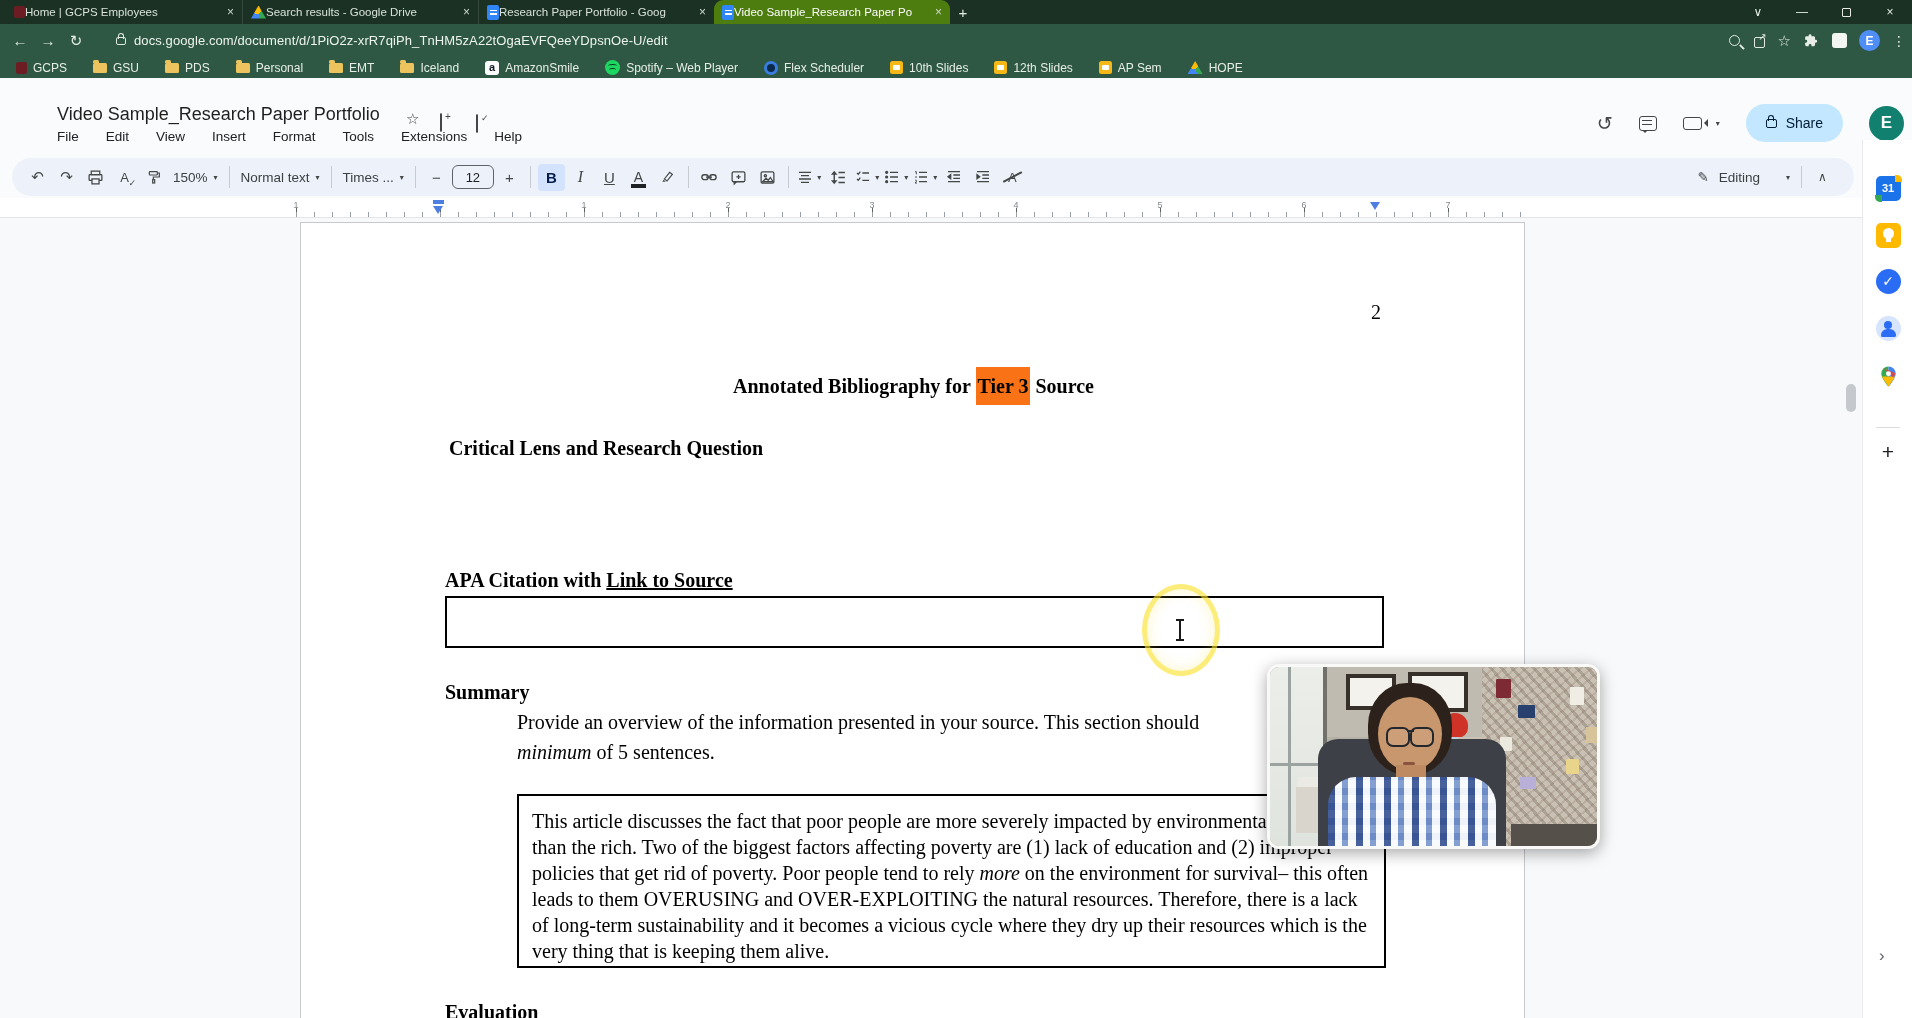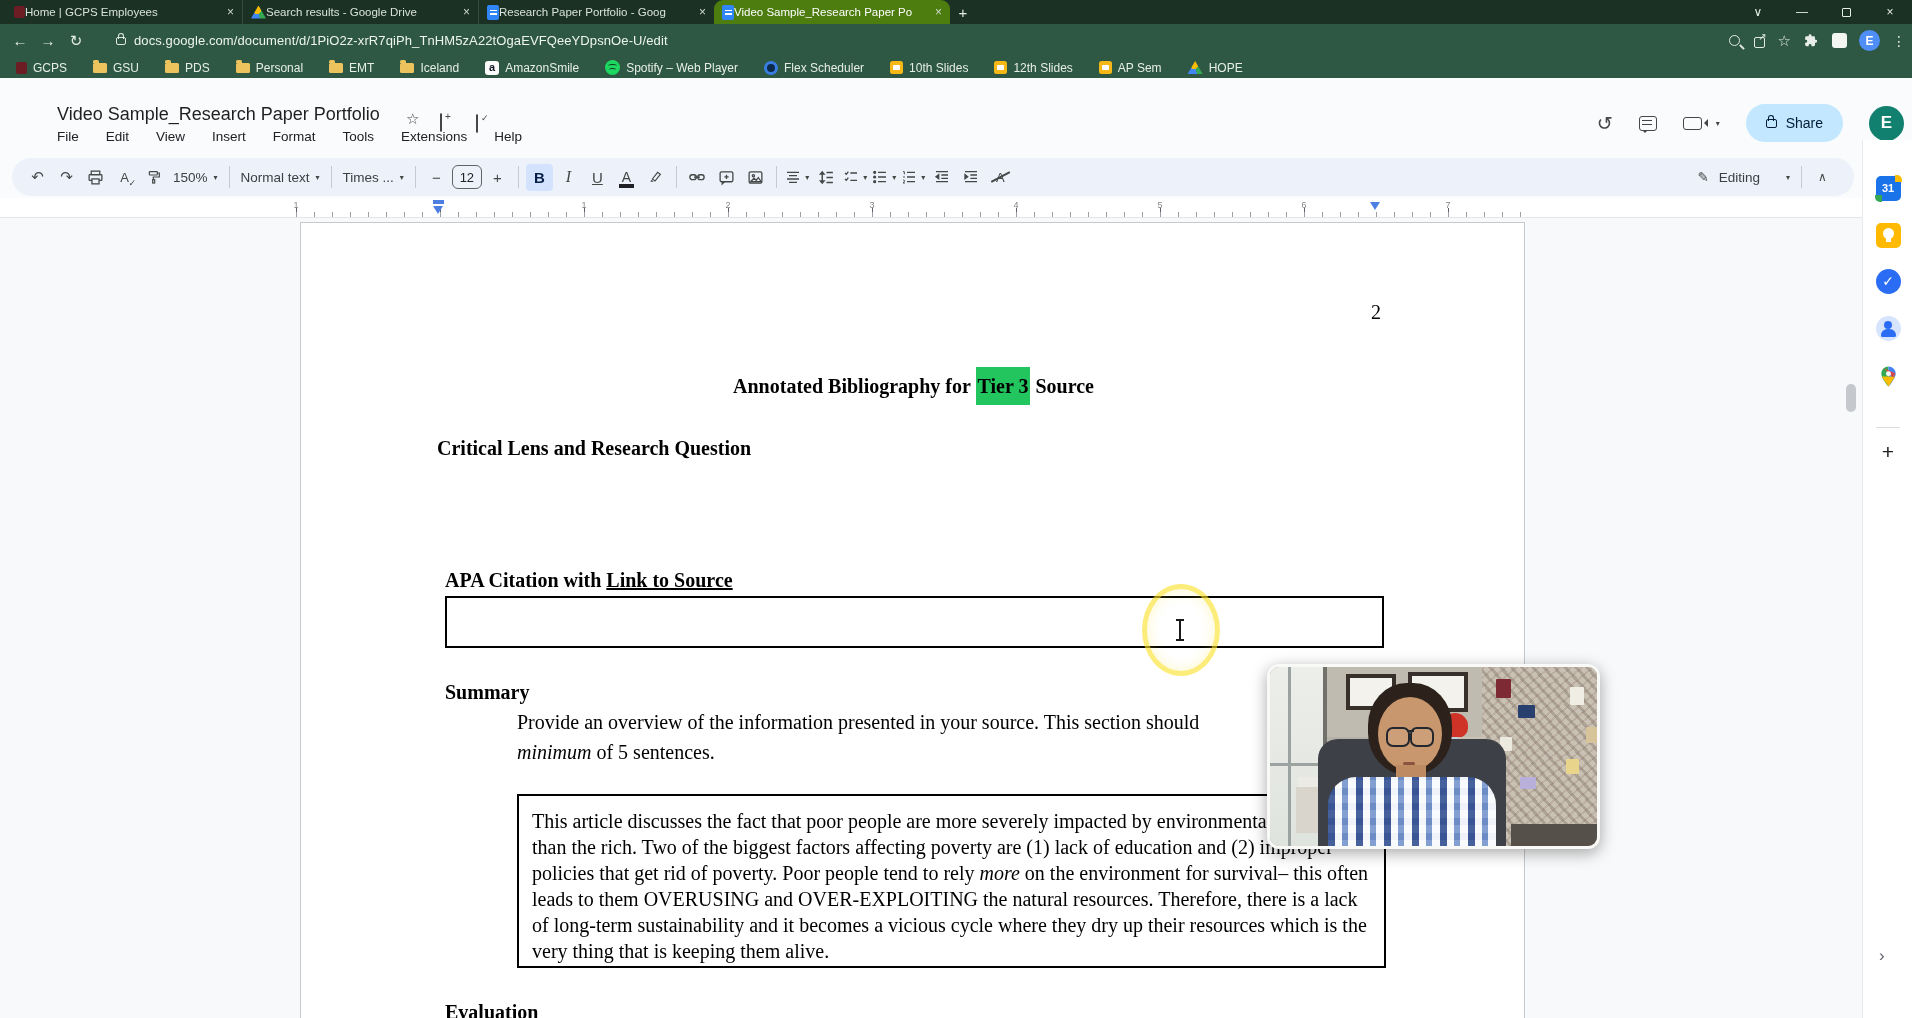--- a/index.html
+++ b/index.html
@@ -76,21 +76,21 @@
 .avatar-lg{width:35px;height:35px;border-radius:50%;background:#12806e;color:#fff;font-size:17px;font-weight:bold;display:flex;align-items:center;justify-content:center}
 
 
 .toolrow{position:absolute;left:0;top:158px;width:1862px;height:40px;background:#f9fbfd}
 .toolbar{position:absolute;left:12px;top:0;width:1842px;height:38px;background:#edf2fa;border-radius:19px;display:flex;align-items:center;padding:0 12px;gap:2px}
 .tb{min-width:27px;height:27px;display:flex;align-items:center;justify-content:center;color:#444746;font-size:15px;border-radius:4px}
 .tb svg{display:block}
 .tb-text{font-size:13.5px;color:#3c4043;padding:0 4px;display:flex;align-items:center;gap:6px}
 .caret{font-size:8px;color:#444746}
 .tdiv{width:1px;height:22px;background:#c7cbd1;margin:0 5px}
-.sizebox{width:30px;height:24px;border:1.5px solid #5f6368;border-radius:6px;display:flex;align-items:center;justify-content:center;font-size:13px;color:#202124}
+.sizebox{width:42px;height:24px;border:1.5px solid #5f6368;border-radius:6px;display:flex;align-items:center;justify-content:center;font-size:13px;color:#202124}
 .tb-bold{background:#d3e3fd;color:#041e49;font-weight:bold;font-size:15px}
 .tb-italic{font-style:italic;font-family:"Liberation Serif",serif;font-size:16px}
 .tb-under{text-decoration:underline}
 .tb-color{position:relative;font-size:14px}
 .tb-color::after{content:'';position:absolute;left:6px;right:6px;bottom:3px;height:3.5px;background:#202124}
 .clearfmt{position:relative}
 .clearfmt::after{content:'';position:absolute;left:3px;right:3px;top:12px;height:1.8px;background:#444746;transform:rotate(-28deg)}
 .mode{margin-left:auto;display:flex;align-items:center;gap:10px;font-size:13.5px;color:#3c4043;padding-right:4px}
 
 
@@ -102,21 +102,21 @@
 .mk-tri{position:absolute;width:0;height:0;border-left:5.5px solid transparent;border-right:5.5px solid transparent;border-top:8px solid #4d7fe3}
 .mk-bar{position:absolute;width:11px;height:3.5px;background:#4d7fe3}
 
 
 .canvas{position:absolute;left:0;top:218px;width:1862px;height:800px;background:#f8f9fa;overflow:hidden}
 .page{position:absolute;left:300px;top:4px;width:1225px;height:820px;background:#fff;border:1px solid #c6c9cd;border-bottom:none}
 .serif{font-family:"Liberation Serif","DejaVu Serif",serif;color:#000;font-size:20px}
 .b{font-weight:bold}
 .i{font-style:italic}
 .u{text-decoration:underline}
-.hl{background:#22c55e;padding:8px 2px}
+.hl{background:#f97316;padding:8px 2px}
 .docbox{position:absolute;border:2px solid #000;font-family:"Liberation Serif","DejaVu Serif",serif;font-size:20px;line-height:27px;padding:6px 10px}
 .scrollthumb{position:absolute;left:1846px;top:166px;width:10px;height:28px;background:#c5c8cc;border-radius:5px}
 
 
 .halo{position:absolute;left:841px;top:361px;width:78px;height:92px;border:5px solid rgba(250,225,40,.62);border-radius:50%;box-shadow:inset 0 0 14px rgba(250,225,40,.25)}
 .ibeam{position:absolute;left:878px;top:396px;width:2px;height:22px;background:#1a1a1a}
 .ibeam::before,.ibeam::after{content:'';position:absolute;left:-3px;width:8px;height:2px;background:#1a1a1a}
 .ibeam::before{top:0}.ibeam::after{bottom:0}
 
 
@@ -460,21 +460,21 @@
     <span class="mk-tri" style="left:1370px;top:4px"></span>
   </div>
 
   <div class="canvas">
     <div class="page">
 
       <div class="serif abs" style="left:1040px;top:78px;width:40px;text-align:right">2</div>
 
       <div class="serif b abs" style="left:144px;top:152px;width:937px;text-align:center"><span>Annotated Bibliography for </span><span class="hl">Tier 3</span><span> Source</span></div>
 
-      <div class="serif b abs" style="left:136px;top:214px">Critical Lens and Research Question</div>
+      <div class="serif b abs" style="left:148px;top:214px">Critical Lens and Research Question</div>
 
 
       <div class="serif b abs" style="left:144px;top:346px"><span>APA Citation with </span><span class="u">Link to Source</span></div>
 
       <div class="docbox" style="left:144px;top:373px;width:939px;height:52px"></div>
 
       <div class="serif b abs" style="left:144px;top:458px">Summary</div>
 
       <div class="serif abs" style="left:216px;top:484px;width:840px;line-height:30px">
         <span>Provide an overview of the information presented in your source. This section should</span><br>

